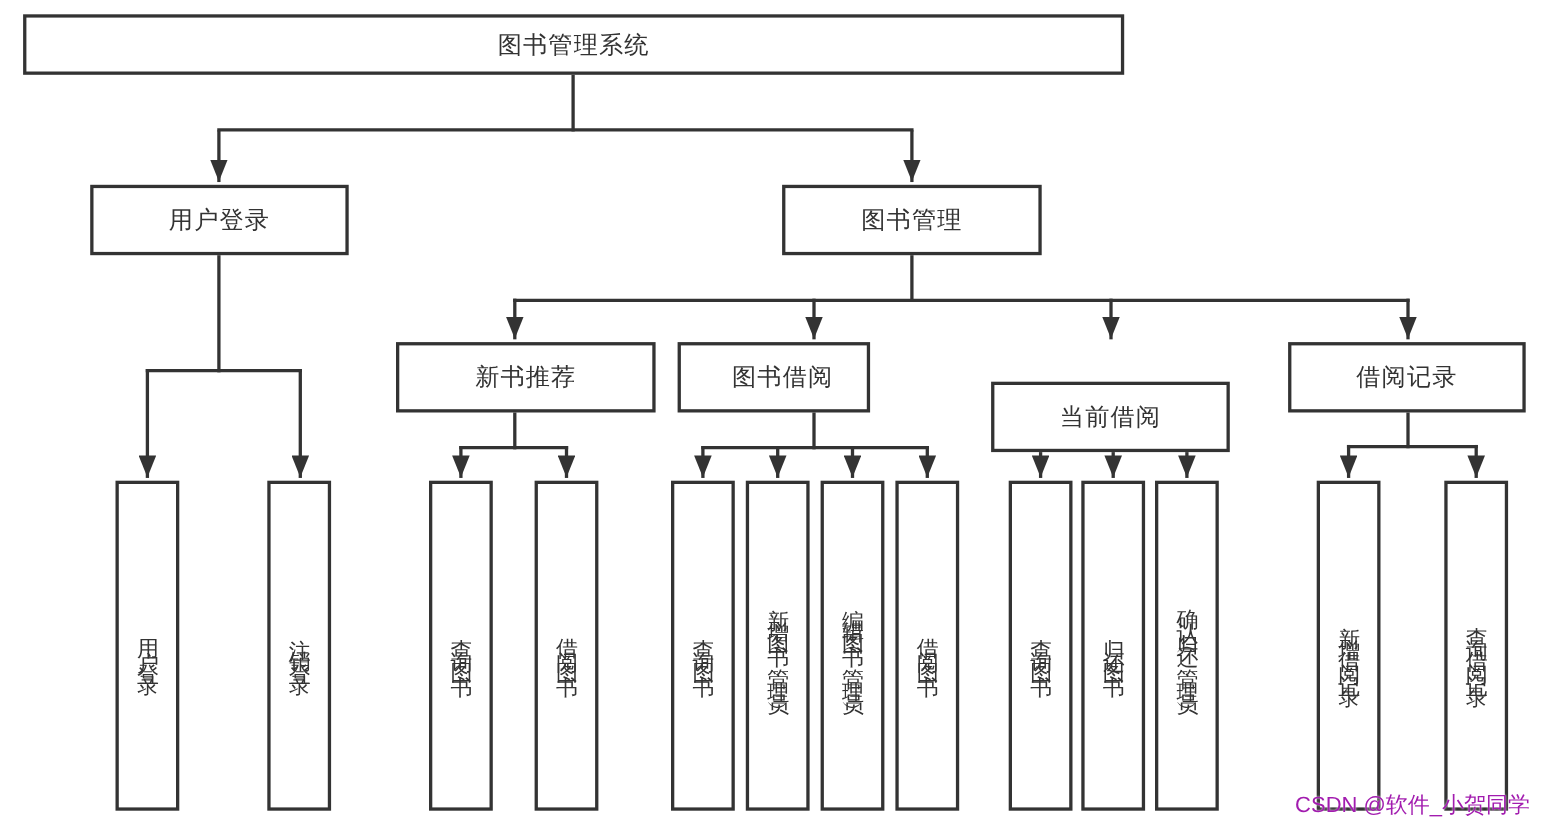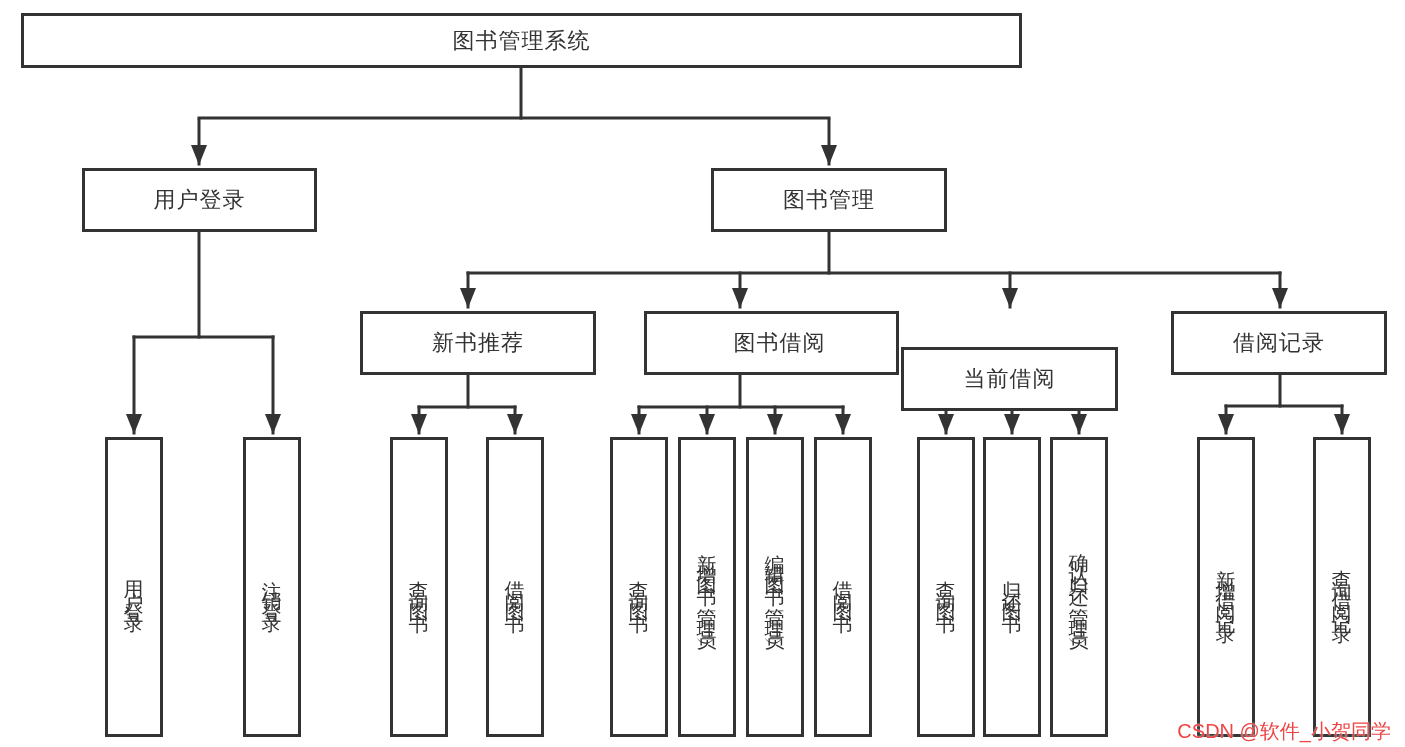--- a/index.html
+++ b/index.html
@@ -38,21 +38,21 @@
   .leaf {
     top: 437px;
     width: 58px;
     height: 300px;
   }
   #watermark {
     position: absolute;
     top: 718px;
     right: 14px;
     font-size: 20px;
-    color: #ef4444;
+    color: #a21caf;
     text-shadow: 0 0 2px #ffffff;
     z-index: 5;
     white-space: nowrap;
   }
 </style>
 </head>
 <body>
 
 <div id="canvas">
 
@@ -113,21 +113,21 @@
   <div class="node hnode" style="left:82px; top:168px; width:235px; height:64px;">
     <span>用户登录</span>
   </div>
   <div class="node hnode" style="left:711px; top:168px; width:236px; height:64px;">
     <span>图书管理</span>
   </div>
 
   <div class="node hnode" style="left:360px; top:311px; width:236px; height:64px;">
     <span>新书推荐</span>
   </div>
-  <div class="node hnode" style="left:644px; top:311px; width:255px; height:64px;padding-left:16px;">
+  <div class="node hnode" style="left:616px; top:311px; width:175px; height:64px;padding-left:16px;">
     <span>图书借阅</span>
   </div>
   <div class="node hnode" style="left:901px; top:311px; width:217px; height:64px;margin-top:36px;">
     <span>当前借阅</span>
   </div>
   <div class="node hnode" style="left:1171px; top:311px; width:216px; height:64px;">
     <span>借阅记录</span>
   </div>
 
   <div class="node vnode leaf" style="left:105px;">

